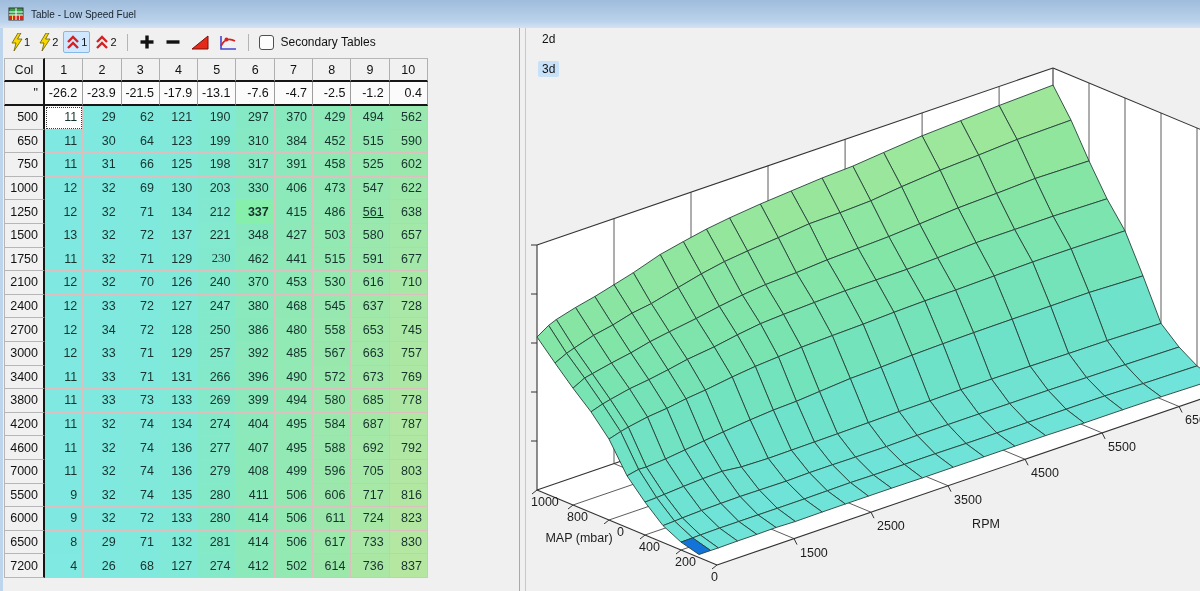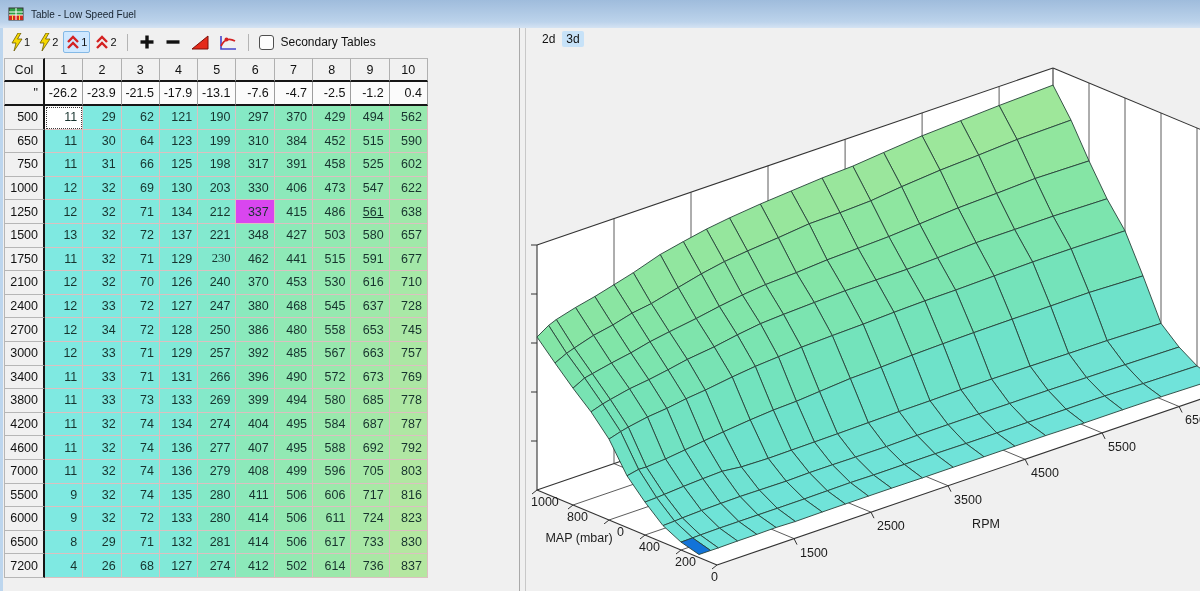--- a/index.html
+++ b/index.html
@@ -58,21 +58,21 @@
     border-left:1px solid #b6b6b6;border-right:2px solid #161616;border-bottom:1px solid #b6b6b6;
   }
   .d{border-right:1px solid #dcc0c0;border-bottom:1px solid #dcc0c0;}
   .d.selected{background:#fff !important;outline:1px dotted #3c3c3c;outline-offset:-2px;}
   
   .splitter{
     position:absolute;left:519px;top:28px;bottom:0;width:7px;background:#f0f0f0;
     border-left:1px solid #a9a9a9;border-right:1px solid #c8c8c8;box-sizing:border-box;
   }
   .right-panel{position:absolute;left:526px;top:28px;width:674px;height:563px;background:#f0f0f0;}
-  .view-tabs{position:absolute;left:12px;top:3px;display:flex;gap:3px;z-index:3;}
+  .view-tabs{position:absolute;left:12px;top:3px;display:flex;gap:14px;z-index:3;flex-direction:column;}
   .vtab{font-size:12px;color:#111;padding:1px 4px;border-radius:2px;line-height:14px;}
   .vtab.active{background:#c7e2f8;}
   #plot-svg{position:absolute;left:0;top:0;}
 </style>
 </head>
 <body>
 
 <div class="titlebar">
   <span style="display:flex">
     <svg width="16" height="16" viewBox="0 0 16 16">
@@ -228,21 +228,21 @@
       <div class="c d" style="background: rgb(140, 233, 186);">406</div>
       <div class="c d" style="background: rgb(144, 233, 180);">473</div>
       <div class="c d" style="background: rgb(151, 232, 176);">547</div>
       <div class="c d" style="background: rgb(157, 232, 171);">622</div>
       <div class="c rowh">1250</div>
       <div class="c d" style="background: rgb(127, 233, 225);">12</div>
       <div class="c d" style="background: rgb(127, 233, 224);">32</div>
       <div class="c d" style="background: rgb(128, 233, 221);">71</div>
       <div class="c d" style="background: rgb(129, 233, 216);">134</div>
       <div class="c d" style="background: rgb(130, 233, 208);">212</div>
-      <div class="c d" style="background: #d946ef;">337</div>
+      <div class="c d" style="background: #86efac; font-weight: bold;">337</div>
       <div class="c d" style="background: rgb(140, 233, 186);">415</div>
       <div class="c d" style="background: rgb(145, 233, 179);">486</div>
       <div class="c d" style="background: rgb(152, 232, 175); text-decoration: underline;">561</div>
       <div class="c d" style="background: rgb(159, 232, 170);">638</div>
       <div class="c rowh">1500</div>
       <div class="c d" style="background: rgb(127, 233, 225);">13</div>
       <div class="c d" style="background: rgb(127, 233, 224);">32</div>
       <div class="c d" style="background: rgb(128, 233, 221);">72</div>
       <div class="c d" style="background: rgb(129, 233, 216);">137</div>
       <div class="c d" style="background: rgb(131, 233, 207);">221</div>

